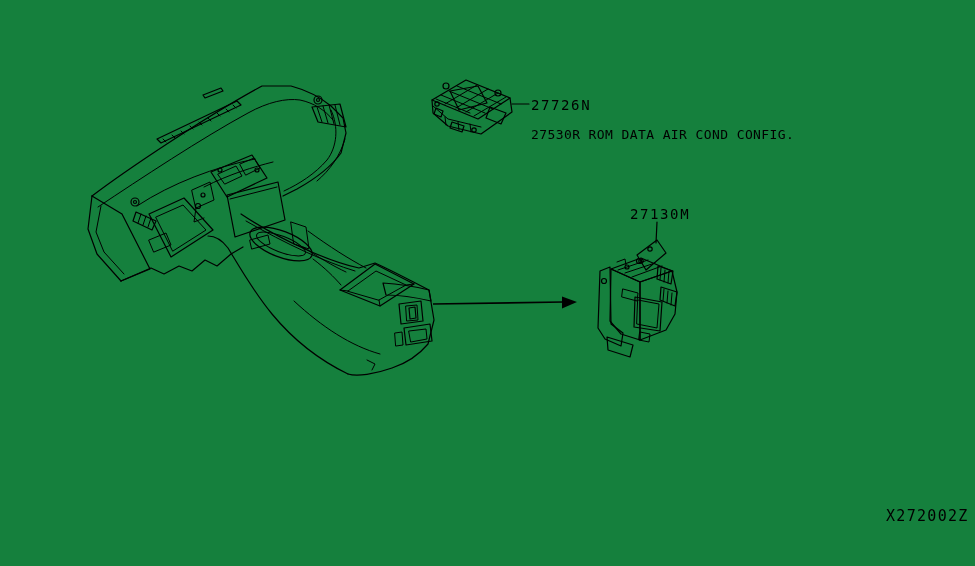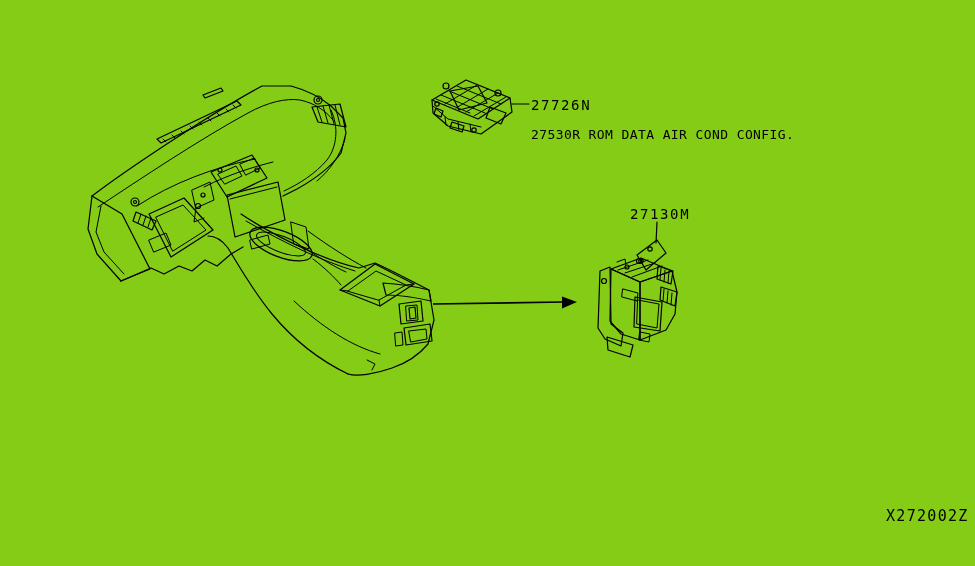--- a/index.html
+++ b/index.html
@@ -1,16 +1,16 @@
 <!DOCTYPE html>
 <html><head>
 <meta charset="utf-8">
 <style>
   html,body{margin:0;padding:0;background:#ffffff;}
-  .stage{position:relative;width:975px;height:566px;background:#84cc16;overflow:hidden;}
+  .stage{position:relative;width:975px;height:566px;background:#15803d;overflow:hidden;}
   .stage svg{display:block;}
   .ln path,.ln line,.ln ellipse,.ln circle,.ln polyline{
     fill:none;stroke:#000;stroke-width:1.2;stroke-linecap:round;stroke-linejoin:round;}
   .ln .thin{stroke-width:1;}
   .fillb{fill:#000;stroke:none;}
   .wht{fill:#fff;stroke:#000;stroke-width:1.2;stroke-linejoin:round;}
   text{fill:#000;font-family:"DejaVu Sans Mono","Liberation Mono",monospace;}
   .callout{font-size:14px;letter-spacing:1.6px;}
   .note{font-size:13px;letter-spacing:0.4px;}
   .ref{font-size:15px;letter-spacing:1.3px;}

